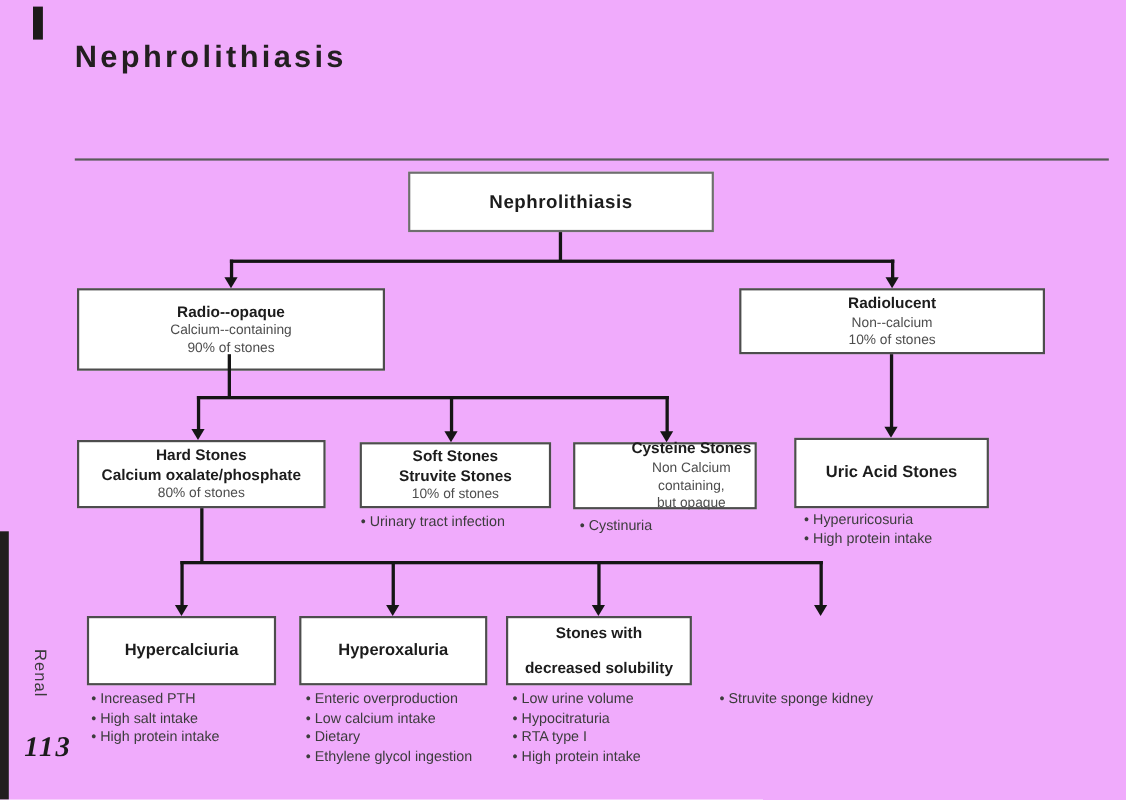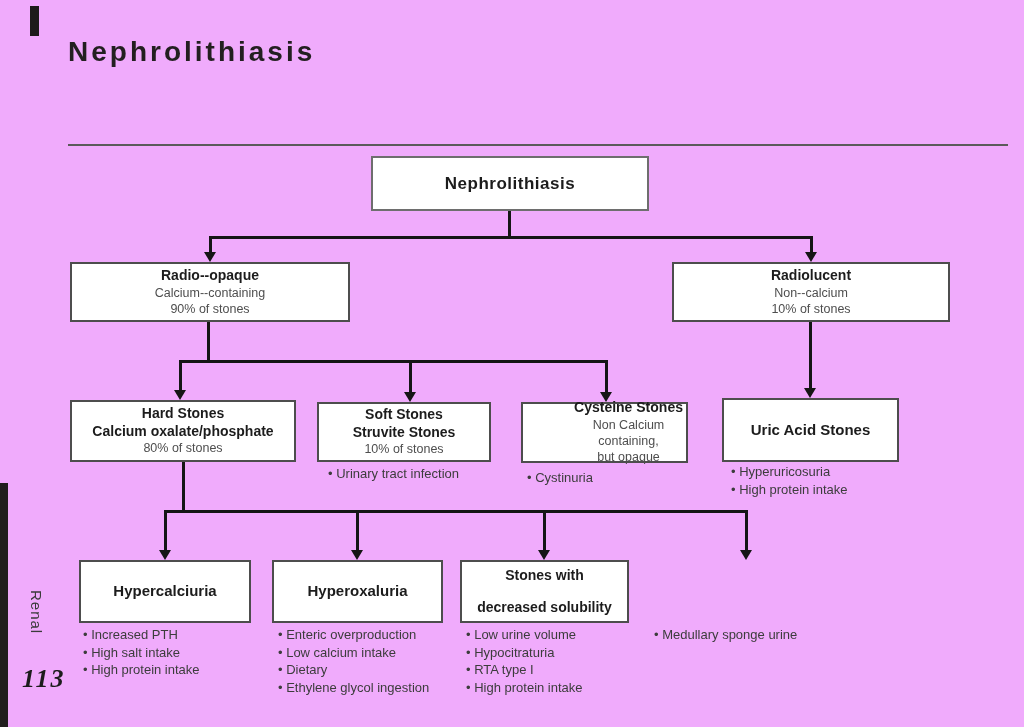--- a/index.html
+++ b/index.html
@@ -66,21 +66,21 @@
     <div class="nt-lg">Nephrolithiasis</div>
   </div>
 
   <div class="vline" style="left:508px; top:211px; height:27px;"></div>
   <div class="hline" style="left:209px; top:236px; width:604px;"></div>
   <div class="vline" style="left:209px; top:236px; height:18px;"></div>
   <div class="arrow" style="left:204px; top:252px;"></div>
   <div class="vline" style="left:810px; top:236px; height:18px;"></div>
   <div class="arrow" style="left:805px; top:252px;"></div>
 
-  <div class="node" style="left:70px; top:262px; width:280px; height:60px;">
+  <div class="node" style="left:70px; top:262px; width:280px; height:75px;">
     <div class="nt">Radio--opaque</div>
     <div class="ns">Calcium--containing</div>
     <div class="ns">90% of stones</div>
   </div>
 
   <div class="node" style="left:672px; top:262px; width:278px; height:60px;">
     <div class="nt">Radiolucent</div>
     <div class="ns">Non--calcium</div>
     <div class="ns">10% of stones</div>
   </div>
@@ -96,21 +96,21 @@
 
   <div class="vline" style="left:809px; top:322px; height:67px;"></div>
   <div class="arrow" style="left:804px; top:388px;"></div>
 
   <div class="node" style="left:70px; top:400px; width:226px; height:62px;">
     <div class="nt">Hard Stones</div>
     <div class="nt">Calcium oxalate/phosphate</div>
     <div class="ns">80% of stones</div>
   </div>
 
-  <div class="node" style="left:317px; top:402px; width:174px; height:60px;">
+  <div class="node" style="left:327px; top:402px; width:174px; height:60px;">
     <div class="nt">Soft Stones</div>
     <div class="nt">Struvite Stones</div>
     <div class="ns">10% of stones</div>
   </div>
   <div class="bullets" style="left:328px; top:465px;">
     <div>• Urinary tract infection</div>
   </div>
 
   <div class="node" style="left:521px; top:402px; width:167px; height:61px;padding-left:48px;">
     <div class="nt">Cysteine Stones</div>
@@ -164,20 +164,20 @@
     <div class="nt">decreased solubility</div>
   </div>
   <div class="bullets" style="left:466px; top:626px;">
     <div>• Low urine volume</div>
     <div>• Hypocitraturia</div>
     <div>• RTA type I</div>
     <div>• High protein intake</div>
   </div>
 
   <div class="bullets" style="left:654px; top:626px;">
-    <div>• Medullary sponge urine</div>
+    <div>• Struvite sponge kidney</div>
   </div>
 
   <div class="side-bar"></div>
   <div class="side-label">Renal</div>
   <div class="page-num">113</div>
 
 </div>
 
 </body></html>

